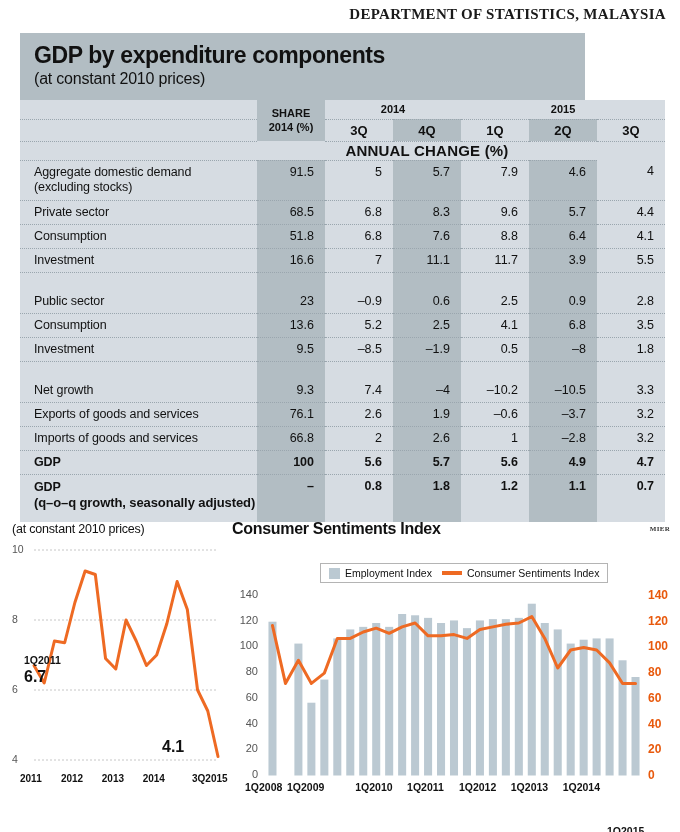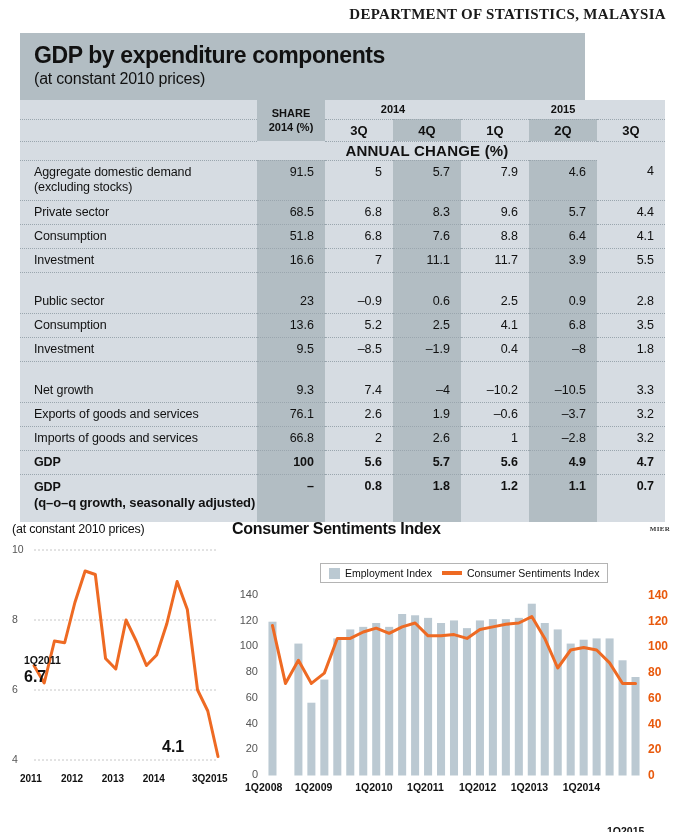--- a/index.html
+++ b/index.html
@@ -294,21 +294,21 @@
         <td class="num sh-light">4.1</td>
         <td class="num sh-dark">6.8</td>
         <td class="num sh-light">3.5</td>
       </tr>
 
       <tr class="drow">
         <td class="lbl sh-light">Investment</td>
         <td class="num sh-dark">9.5</td>
         <td class="num sh-light">–8.5</td>
         <td class="num sh-dark">–1.9</td>
-        <td class="num sh-light">0.4</td>
+        <td class="num sh-light">0.5</td>
         <td class="num sh-dark">–8</td>
         <td class="num sh-light">1.8</td>
       </tr>
 
       <tr class="spacer">
         <td class="sh-light"></td>
           <td class="sh-dark"></td>
           <td class="sh-light"></td>
         <td class="sh-dark"></td>
           <td class="sh-light"></td>
@@ -464,21 +464,21 @@
           <div class="ylab-csi-r" style="left: 416px; top: 152.286px;">20</div>
           <div class="ylab-csi-r" style="left: 416px; top: 126.571px;">40</div>
           <div class="ylab-csi-r" style="left: 416px; top: 100.857px;">60</div>
           <div class="ylab-csi-r" style="left: 416px; top: 75.1429px;">80</div>
           <div class="ylab-csi-r" style="left: 416px; top: 49.4286px;">100</div>
           <div class="ylab-csi-r" style="left: 416px; top: 23.7143px;">120</div>
           <div class="ylab-csi-r" style="left: 416px; top: -2px;">140</div>
         </div>
       <div id="csi-xlabels">
           <div class="xlab-csi" style="left: 13px; top: 191px;">1Q2008</div>
-          <div class="xlab-csi" style="left: 63px; top: 191px;">1Q2009</div>
+          <div class="xlab-csi" style="left: 55px; top: 191px;">1Q2009</div>
           <div class="xlab-csi" style="left: 123.207px; top: 191px;">1Q2010</div>
           <div class="xlab-csi" style="left: 175.069px; top: 191px;">1Q2011</div>
           <div class="xlab-csi" style="left: 226.931px; top: 191px; text-align: right;">1Q2012</div>
           <div class="xlab-csi" style="left: 278.793px; top: 191px;">1Q2013</div>
           <div class="xlab-csi" style="left: 330.655px; top: 191px;">1Q2014</div>
           <div class="xlab-csi" style="left: 375px; top: 191px; margin-top: 44px;">1Q2015</div>
         </div>
     </div>
   </div>
 </div>

